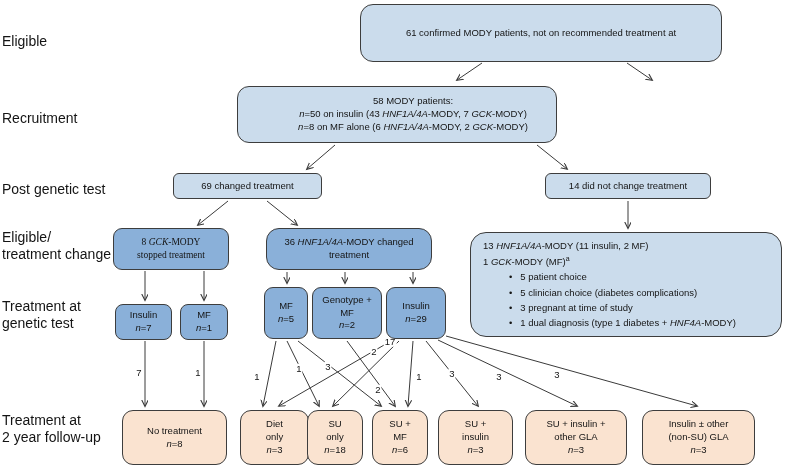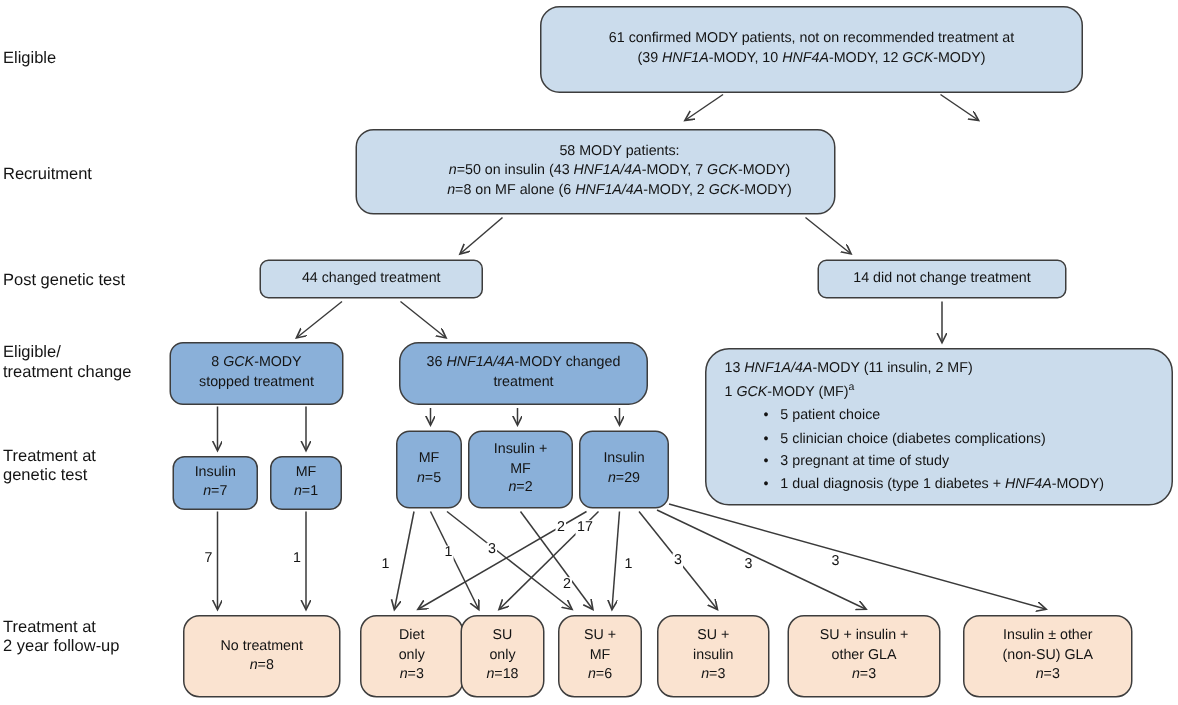--- a/index.html
+++ b/index.html
@@ -4,21 +4,21 @@
 <style>
   html,body { margin:0; padding:0; background:#fff; }
   .stage {
     position:relative; width:785px; height:470px;
     background:var(--bg,#ffffff);
     font-family:"Liberation Sans", sans-serif;
     color:var(--text,#141414);
     overflow:hidden;
   }
   .rowlabel {
-    position:absolute; font-size:11px; line-height:1.18; color:var(--text,#141414);
+    position:absolute; font-size:14px; line-height:1.18; color:var(--text,#141414);
     white-space:pre-line;
   }
   .box {
     position:absolute; box-sizing:border-box;
     border:1.3px solid var(--border,#3d3d3d);
     display:flex; flex-direction:column; justify-content:center; align-items:center;
     text-align:center; font-size:9.5px; line-height:1.34; color:var(--text,#141414);
     padding:2px 4px;
   }
   .box.light { background:var(--light,#cbdcec); }
@@ -85,46 +85,45 @@
       <line x1="446" y1="336" x2="697" y2="406" marker-end="url(#ah)"></line>
     </svg>
   <div class="labels">
       <span class="alabel" style="left: 139px; top: 373px;">7</span>
       <span class="alabel" style="left: 198px; top: 373px;">1</span>
       <span class="alabel" style="left: 257px; top: 377px;">1</span>
       <span class="alabel" style="left: 299px; top: 369px;">1</span>
       <span class="alabel" style="left: 328px; top: 367px;">3</span>
       <span class="alabel" style="left: 378px; top: 390px;">2</span>
       <span class="alabel" style="left: 374px; top: 352px;">2</span>
-      <span class="alabel" style="left: 390px; top: 352px; text-align: center;">17</span>
+      <span class="alabel" style="left: 390px; top: 342px; text-align: center;">17</span>
       <span class="alabel" style="left: 419px; top: 377px;">1</span>
       <span class="alabel" style="left: 452px; top: 374px;">3</span>
       <span class="alabel" style="left: 499px; top: 377px;">3</span>
       <span class="alabel" style="left: 557px; top: 375px;">3</span>
     </div>
 
   <div class="box light" style="left:360px; top:4px; width:362px; height:58px; border-radius:13px;">
       <div class="line">61 confirmed MODY patients, not on recommended treatment at</div>
-      <div class="line">(39 <i>HNF1A</i>-MODY, 10 <i>HNF4A</i>-MODY, 12 <i>GCK</i>-MODY)</div>
     </div>
 
   <div class="box light" style="left:237px; top:86px; width:320px; height:57px; border-radius:12px;padding-left:36px;">
       <div class="line">58 MODY patients:</div>
       <div class="line"><i>n</i>=50 on insulin (43 <i>HNF1A/4A</i>-MODY, 7 <i>GCK</i>-MODY)</div>
       <div class="line"><i>n</i>=8 on MF alone (6 <i>HNF1A/4A</i>-MODY, 2 <i>GCK</i>-MODY)</div>
     </div>
 
   <div class="box light" style="left:173px; top:173px; width:149px; height:26px; border-radius:6px;">
-      <div class="line">44 changed treatment</div>
+      <div class="line">69 changed treatment</div>
     </div>
   <div class="box light" style="left:545px; top:173px; width:166px; height:26px; border-radius:6px;">
       <div class="line">14 did not change treatment</div>
     </div>
 
-  <div class="box dark" style="left:113px; top:228px; width:116px; height:42px; border-radius:9px;">
+  <div class="box dark" style="left:113px; top:228px; width:116px; height:42px; border-radius:9px;font-family:Liberation Serif, serif;">
       <div class="line">8 <i>GCK</i>-MODY</div>
       <div class="line">stopped treatment</div>
     </div>
   <div class="box dark" style="left:266px; top:228px; width:166px; height:42px; border-radius:13px;">
       <div class="line">36 <i>HNF1A/4A</i>-MODY changed</div>
       <div class="line">treatment</div>
     </div>
   <div class="box light leftalign" style="left:470px; top:232px; width:312px; height:105px; border-radius:16px;">
       <div class="line">13 <i>HNF1A/4A</i>-MODY (11 insulin, 2 MF)</div>
       <div class="line">1 <i>GCK</i>-MODY (MF)<sup>a</sup></div>
@@ -140,21 +139,21 @@
     </div>
   <div class="box dark" style="left:180px; top:304px; width:48px; height:36px; border-radius:8px;">
       <div class="line">MF</div>
       <div class="line"><i>n</i>=1</div>
     </div>
   <div class="box dark" style="left:264px; top:287px; width:44px; height:52px; border-radius:9px;">
       <div class="line">MF</div>
       <div class="line"><i>n</i>=5</div>
     </div>
   <div class="box dark" style="left:312px; top:287px; width:70px; height:52px; border-radius:9px;">
-      <div class="line">Insulin +</div>
+      <div class="line">Genotype +</div>
       <div class="line">MF</div>
       <div class="line"><i>n</i>=2</div>
     </div>
   <div class="box dark" style="left:386px; top:287px; width:60px; height:52px; border-radius:9px;">
       <div class="line">Insulin</div>
       <div class="line"><i>n</i>=29</div>
     </div>
 
   <div class="box peach" style="left:122px; top:410px; width:105px; height:55px; border-radius:11px;">
       <div class="line">No treatment</div>

